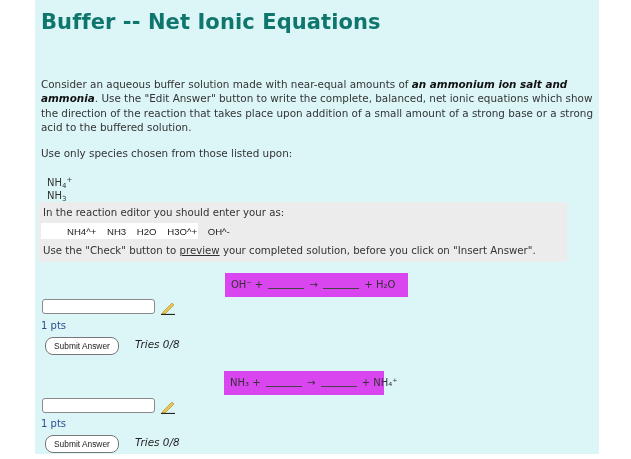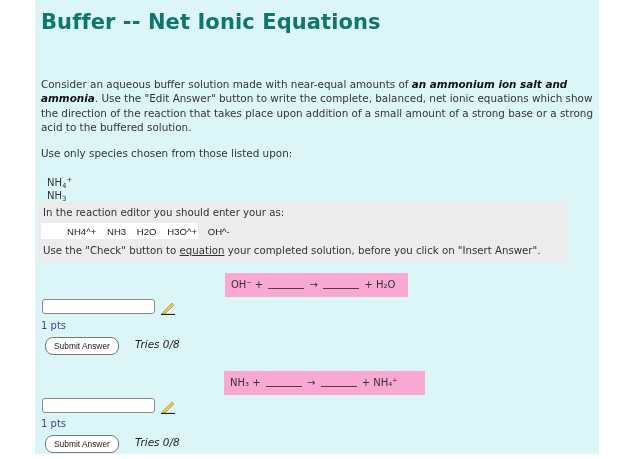--- a/index.html
+++ b/index.html
@@ -14,21 +14,21 @@
   .species span { display:inline-block; }
   .species sub, .species sup, .eq sub, .eq sup { font-size:7px; }
   .species sub, .eq sub { vertical-align:-2px; }
   .species sup, .eq sup { vertical-align:4px; }
   .editor-box { position:absolute; left:38px; top:202px; width:529px; height:60px; background:#ececec; }
   .editor-line1 { position:absolute; left:43px; top:207px; font-size:10.2px; color:#333; }
   .editor-line2 { position:absolute; left:41px; top:223px; width:157px; height:16px; background:#ffffff; }
   .editor-codes { position:absolute; left:43px; top:226px; font-family:"Liberation Sans", sans-serif; font-size:9.6px; color:#222; word-spacing:8px;margin-left:24px; }
   .editor-line3 { position:absolute; left:43px; top:245px; font-size:10.2px; color:#333; }
   .editor-line3 u { text-decoration:underline; }
-  .eq { position:absolute; height:24px; background:#f9a8d4; font-size:10px; color:#333; line-height:24px; padding:0 6px; box-sizing:border-box; white-space:nowrap; }
+  .eq { position:absolute; height:24px; background:#d946ef; font-size:10px; color:#333; line-height:24px; padding:0 6px; box-sizing:border-box; white-space:nowrap; }
   .blank { display:inline-block; width:36px; border-bottom:1px solid #444; height:10px; vertical-align:-1px; margin:0 2px; }
   .answer-input { position:absolute; width:113px; height:15px; background:#fff; border:1px solid #8a8a8a; border-radius:3px; box-sizing:border-box; }
   .pencil { position:absolute; width:16px; height:14px; }
   .pts { position:absolute; font-size:10px; color:#2b4d8f; }
   .submit-btn { position:absolute; height:18px; padding:0 8px; border:1px solid #777; border-radius:8px; background:#fff; font-family:"Liberation Sans", sans-serif; font-size:8.4px; color:#222; line-height:13px; box-sizing:border-box; }
   .tries { position:absolute; font-size:10.4px; color:#222;font-style:italic; }
 </style>
 </head>
 <body>
 
@@ -45,39 +45,39 @@
   <span style="width:48px"><span>NH</span><sub>3</sub></span>
   <span style="width:47px"><span>H</span><sub>2</sub><span>O</span></span>
   <span style="width:53px"><span>H</span><sub>3</sub><span>O</span><sup>+</sup></span>
   <span><span>OH</span><sup>−</sup></span>
 </div>
 
 <div class="editor-box"></div>
 <div class="editor-line1">In the reaction editor you should enter your as:</div>
 <div class="editor-line2"></div>
 <div class="editor-codes">NH4^+ NH3 H2O H3O^+ OH^-</div>
-<div class="editor-line3"><span>Use the "Check" button to </span><u>equation</u><span> your completed solution, before you click on "Insert Answer".</span></div>
+<div class="editor-line3"><span>Use the "Check" button to </span><u>preview</u><span> your completed solution, before you click on "Insert Answer".</span></div>
 
 <div class="eq" style="left:225px;top:273px;width:183px;">
   <span>OH⁻ +</span>
   <span class="blank"></span>
   <span>→</span>
   <span class="blank"></span>
   <span>+ H₂O</span>
 </div>
 <input class="answer-input" style="left: 42px; top: 299px;" type="text" value="">
 <svg class="pencil" style="left:160px;top:301px;" viewBox="0 0 16 14">
   <path d="M3 11 L12 2 L14 4 L5 13 L2 13 Z" fill="#e8c455" stroke="#b08a2a" stroke-width="0.6"></path>
   <line x1="1" y1="13.5" x2="15" y2="13.5" stroke="#222" stroke-width="1.2"></line>
 </svg>
 <div class="pts" style="left:41px;top:320px;">1 pts</div>
 <button class="submit-btn" style="left:45px;top:337px;">Submit Answer</button>
 <div class="tries" style="left:135px;top:338px;">Tries 0/8</div>
 
-<div class="eq" style="left:224px;top:371px;width:201px;">
+<div class="eq" style="left:224px;top:371px;width:160px;">
   <span>NH₃ +</span>
   <span class="blank"></span>
   <span>→</span>
   <span class="blank"></span>
   <span>+ NH₄⁺</span>
 </div>
 <input class="answer-input" style="left: 42px; top: 398px;" type="text" value="">
 <svg class="pencil" style="left:160px;top:400px;" viewBox="0 0 16 14">
   <path d="M3 11 L12 2 L14 4 L5 13 L2 13 Z" fill="#e8c455" stroke="#b08a2a" stroke-width="0.6"></path>
   <line x1="1" y1="13.5" x2="15" y2="13.5" stroke="#222" stroke-width="1.2"></line>

